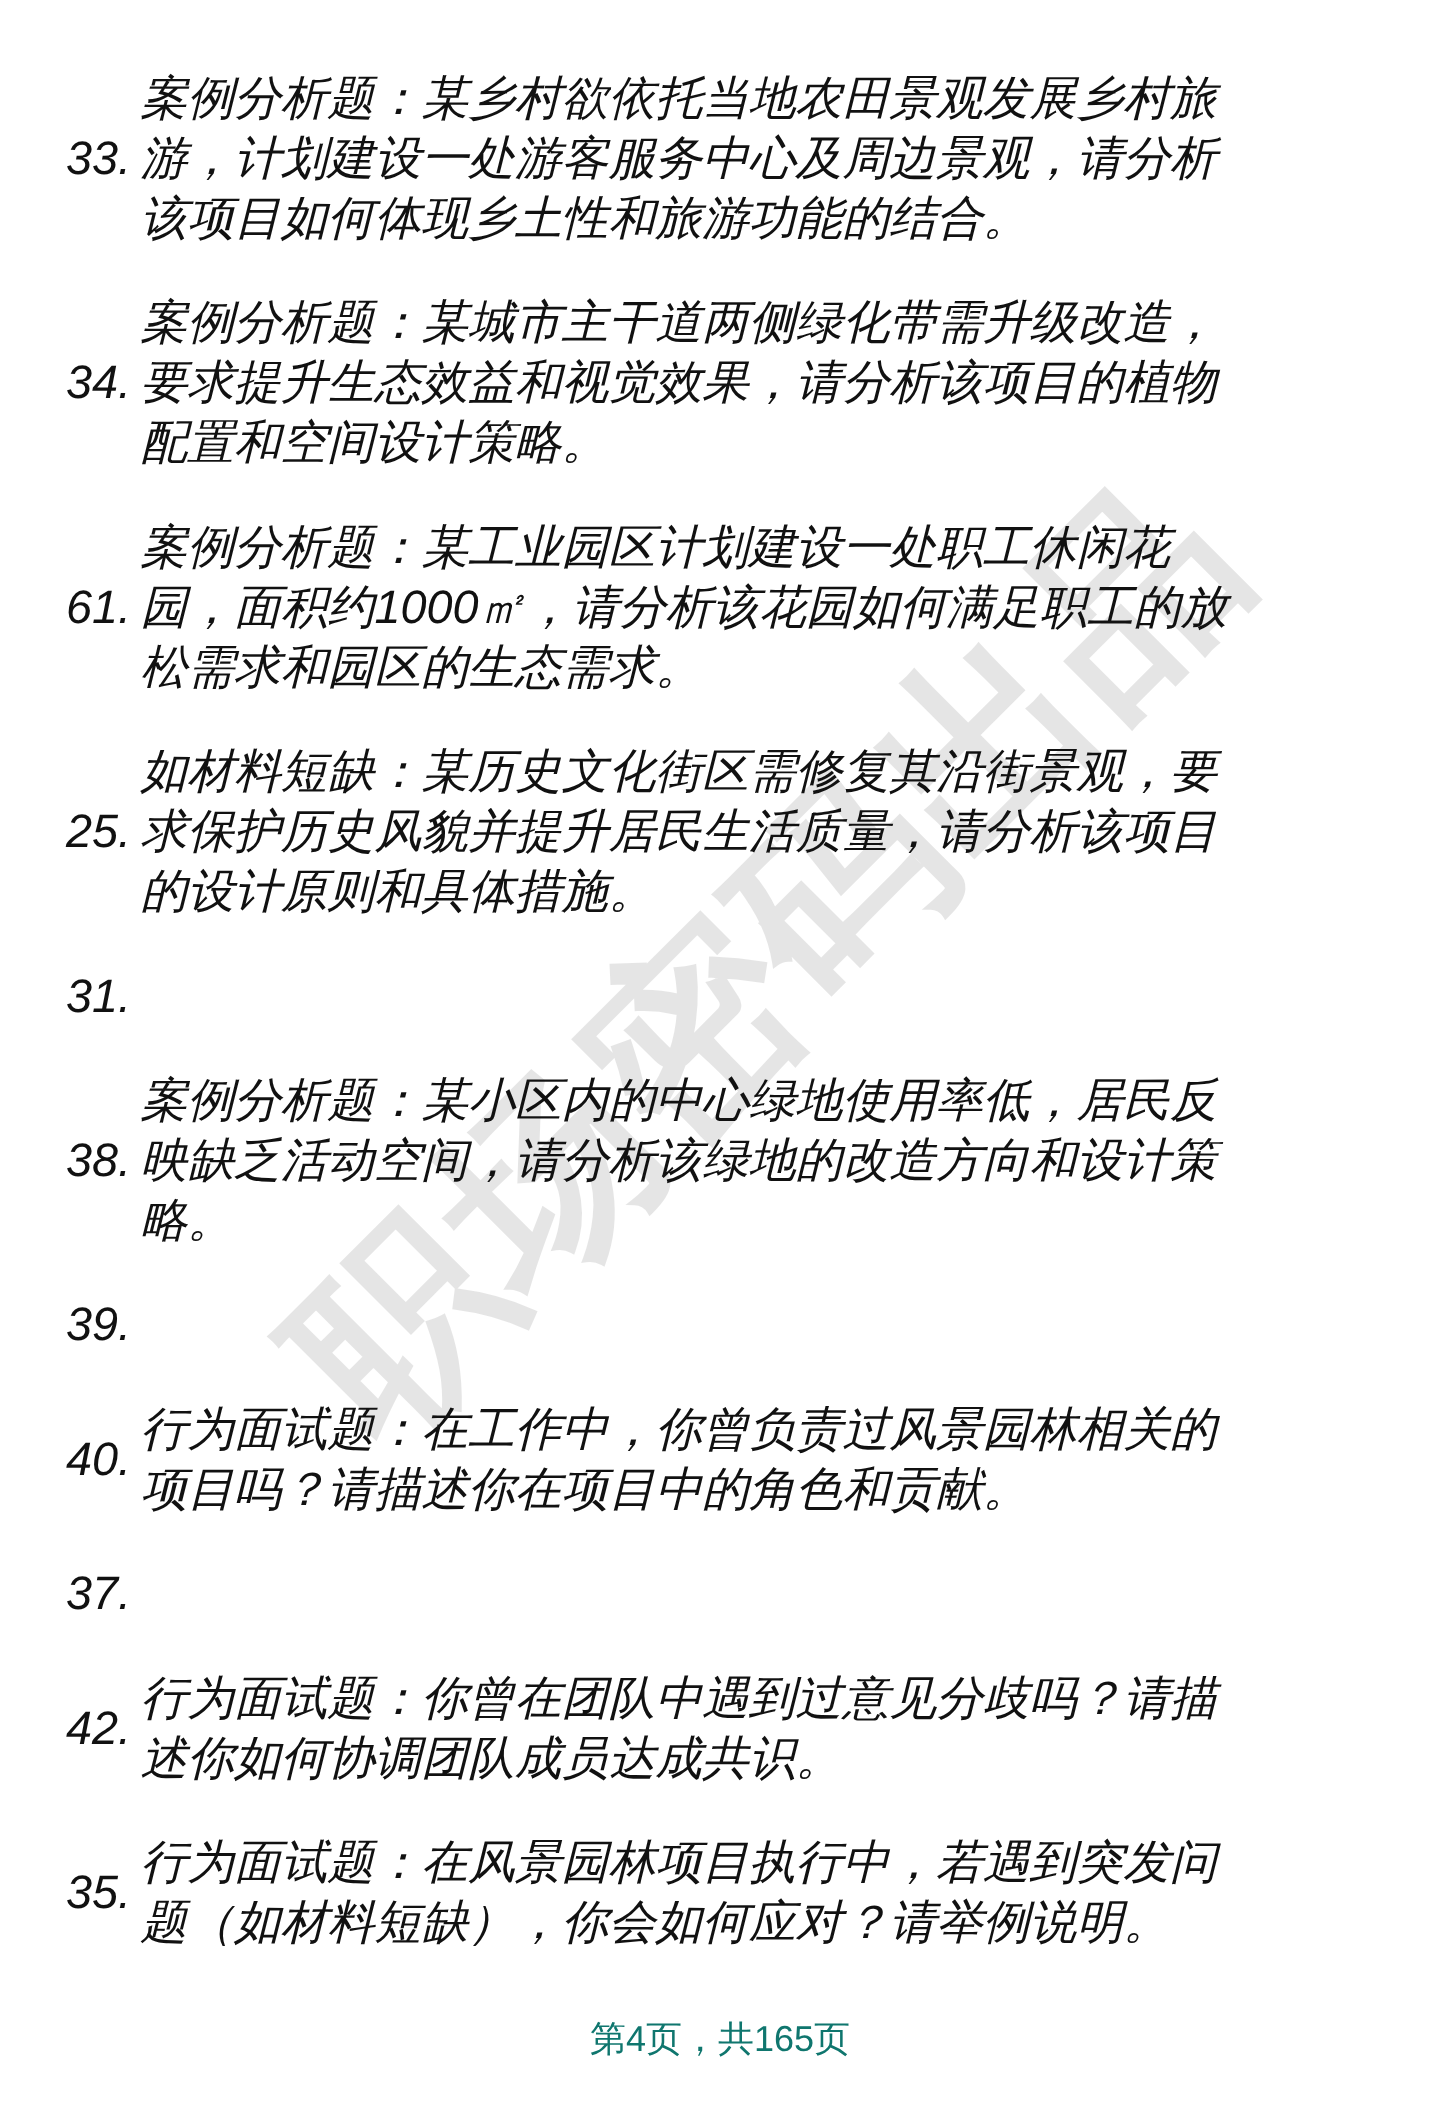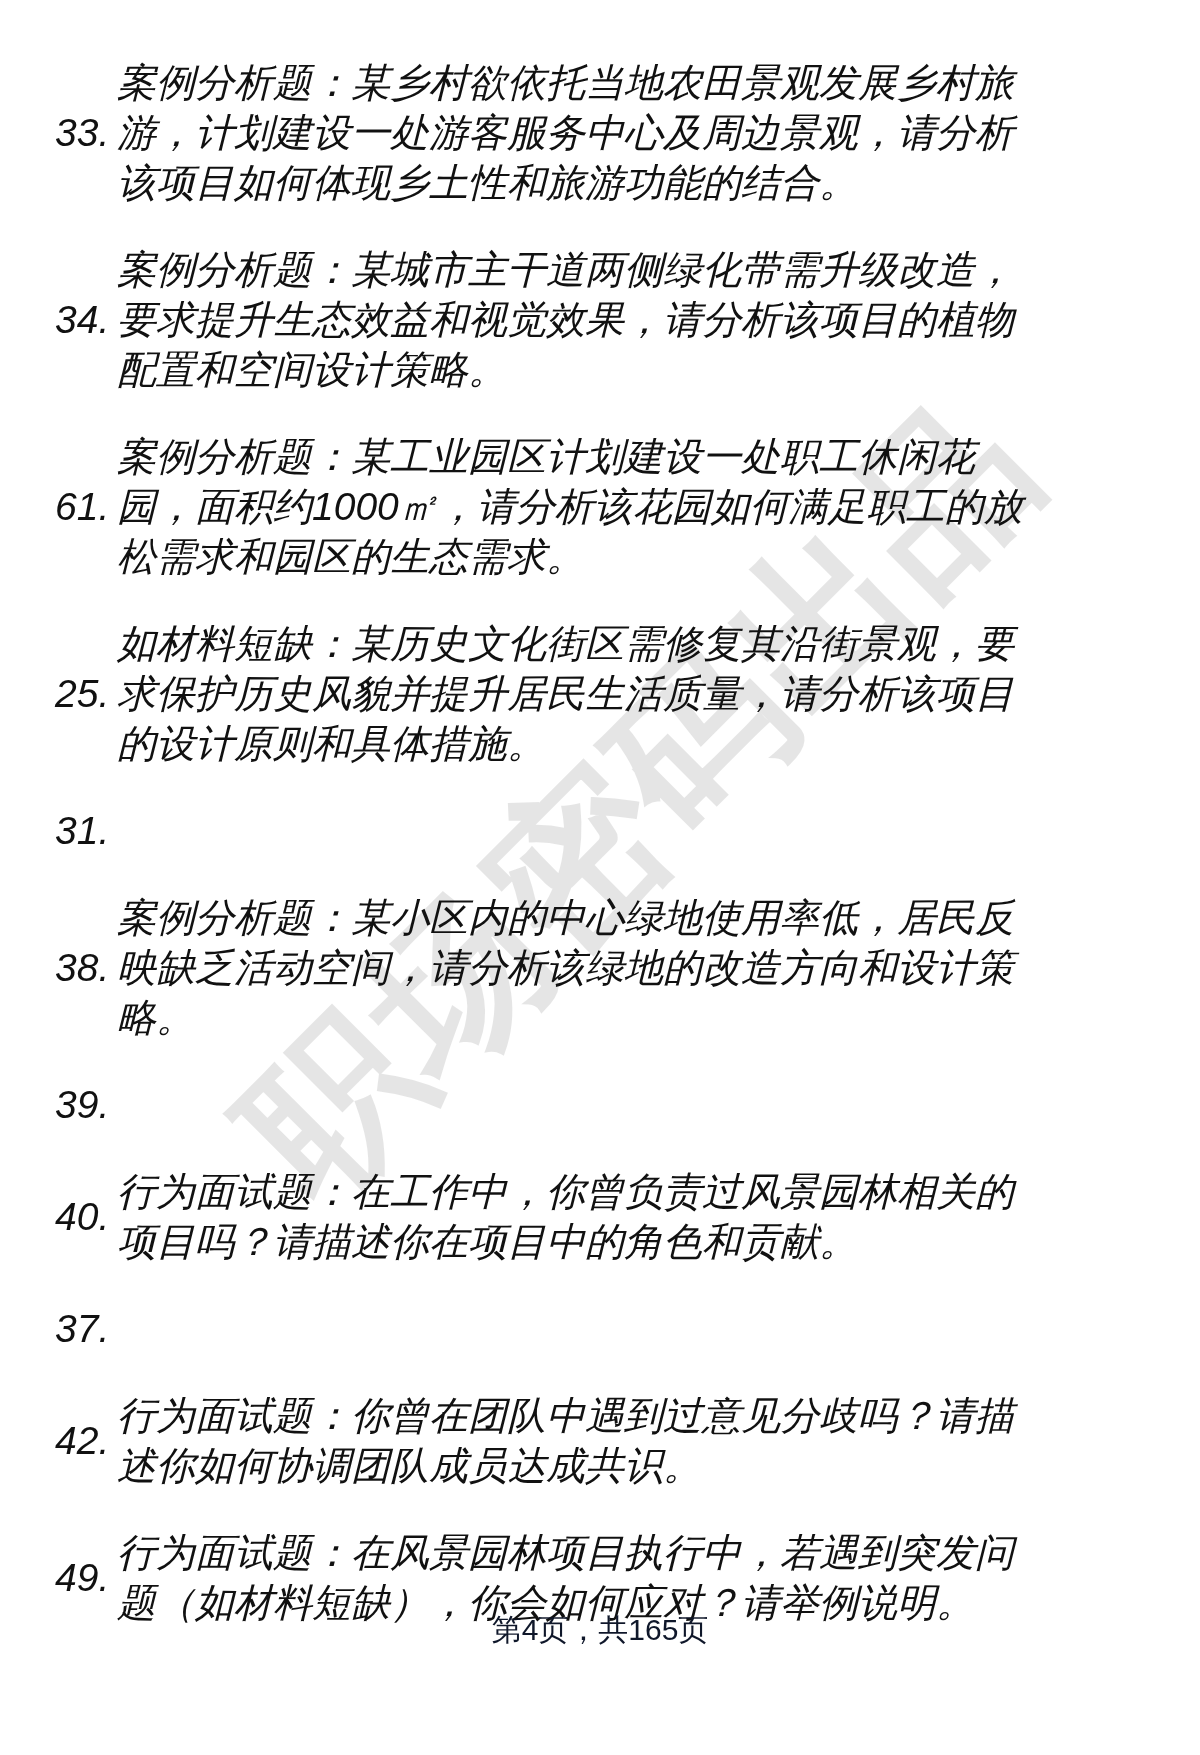--- a/index.html
+++ b/index.html
@@ -54,25 +54,25 @@
     width: 62px;
   }
   .q-text {
     width: 932px;
     max-width: 932px;
   }
   .footer {
     position: absolute;
     left: 0;
     right: 0;
-    top: 1612px;
+    top: 1682px;
     text-align: center;
     font-size: 30px;
     line-height: 36px;
-    color: #0f172a;
+    color: #0f766e;
     z-index: 1;
   }
 </style>
 </head>
 <body>
 
 <div class="page">
 
   <div class="watermark">职场密码出品</div>
 
@@ -119,20 +119,20 @@
       <li class="q">
         <span class="q-num">37.</span>
       </li>
 
       <li class="q">
         <span class="q-num">42.</span>
         <span class="q-text">行为面试题：你曾在团队中遇到过意见分歧吗？请描述你如何协调团队成员达成共识。</span>
       </li>
 
       <li class="q">
-        <span class="q-num">49.</span>
+        <span class="q-num">35.</span>
         <span class="q-text">行为面试题：在风景园林项目执行中，若遇到突发问题（如材料短缺），你会如何应对？请举例说明。</span>
       </li>
     </ol>
 
   <div class="footer">第4页，共165页</div>
 
 </div>
 
 </body></html>

